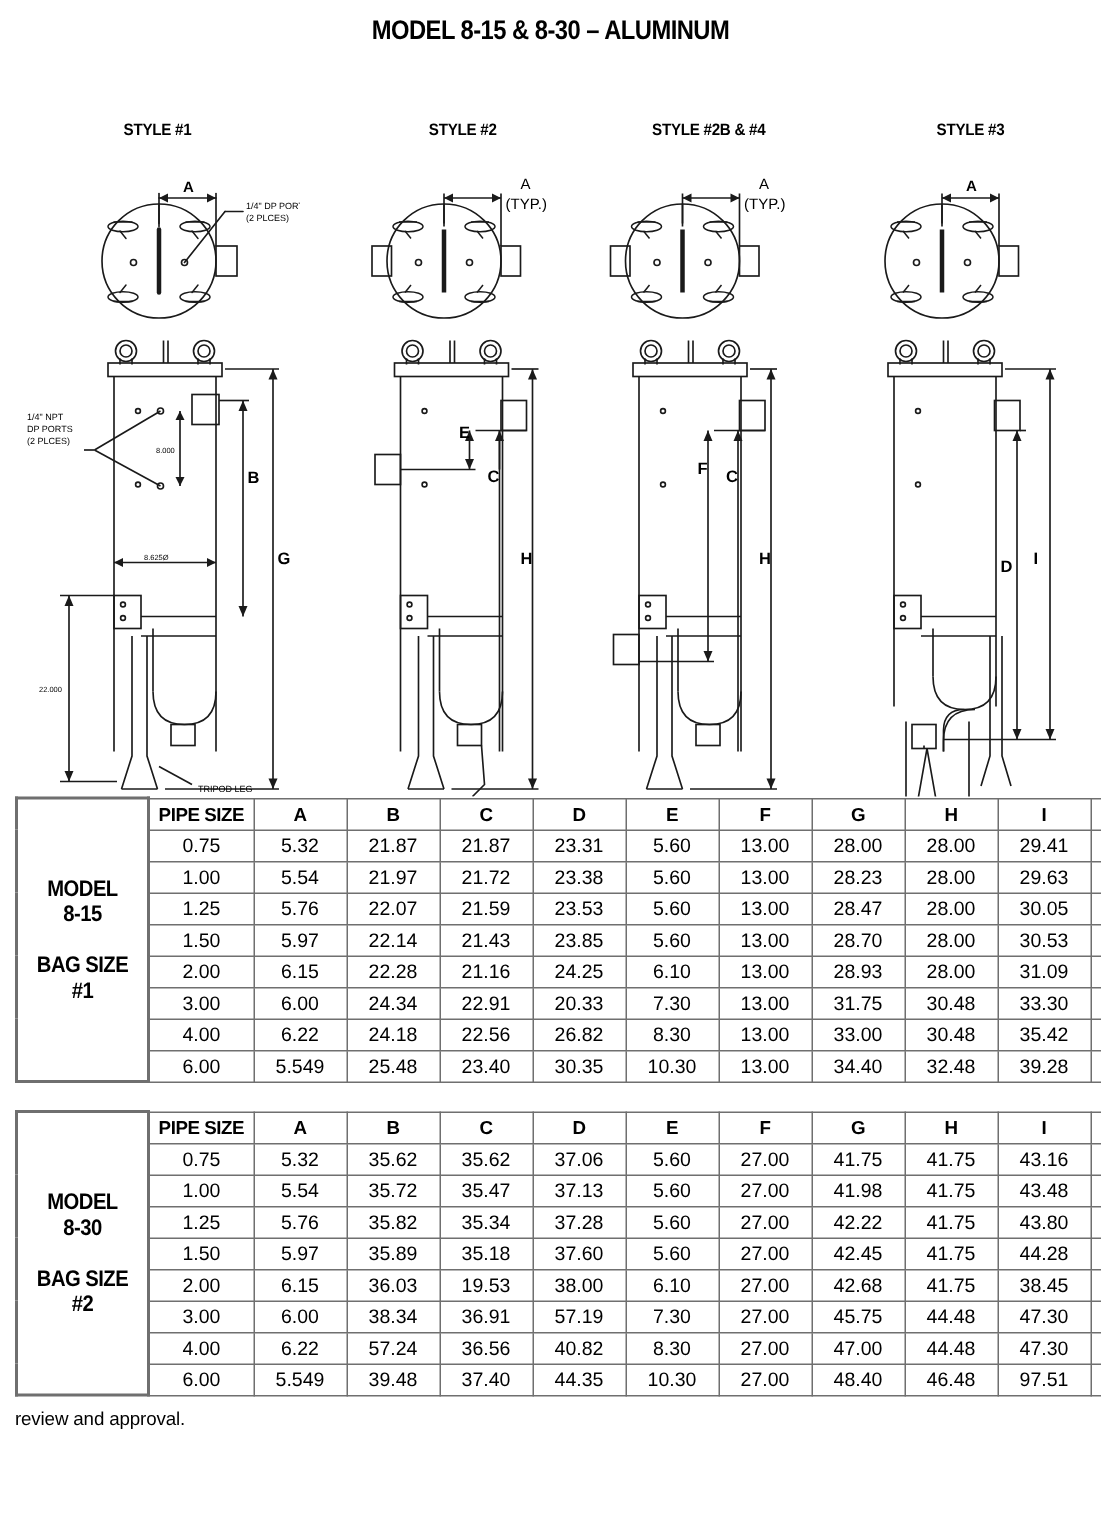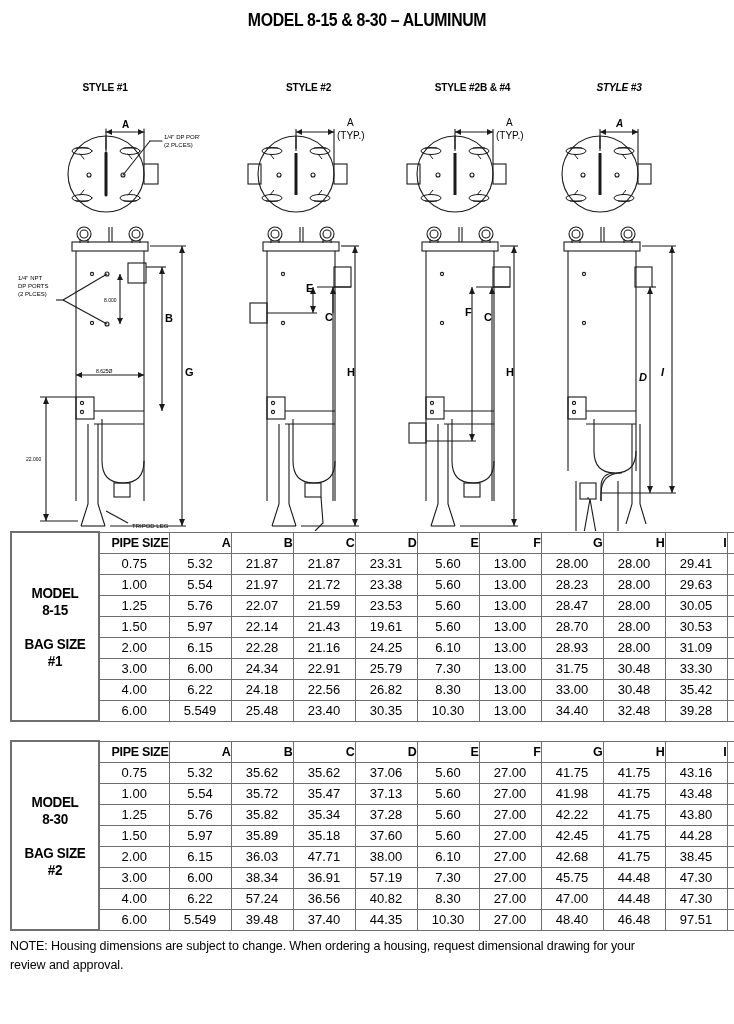--- a/index.html
+++ b/index.html
@@ -60,21 +60,20 @@
     font-size: 13px;
     height: 21px;
     padding: 0;
     font-family: "Liberation Sans", sans-serif;
     transform: scaleX(1);
   }
   table.dim th {
     font-weight: bold;
     font-size: 12.5px;
     letter-spacing: -0.3px;
-    text-align: right;
   }
   table.dim .corner {
     border: 2px solid #6f6f6f;
     border-right: 1px solid #6f6f6f;
   }
   table.dim .rowlabel {
     font-weight: bold;
     font-size: 15px;
     line-height: 17px;
     letter-spacing: -0.4px;
@@ -406,21 +405,21 @@
         <path d="M134 495 l-3 -7 h6 z" fill="#1a1a1a" stroke="none"></path>
         <line x1="120" y1="215" x2="138" y2="215"></line>
         <line x1="80" y1="495" x2="138" y2="495"></line>
       </g>
       <text x="85" y="285" font-family="Liberation Sans, sans-serif" font-size="11" font-weight="bold" fill="#000">F</text>
       <text x="104" y="290" font-family="Liberation Sans, sans-serif" font-size="11" font-weight="bold" fill="#000">C</text>
       <text x="126" y="345" font-family="Liberation Sans, sans-serif" font-size="11" font-weight="bold" fill="#000">H</text>
     </svg>
   </div>
 
-  <div class="style-col" style="left:532px; width:174px;font-style:italic;">
+  <div class="style-col" style="left:560px; width:174px;">
     <div class="style-title">STYLE #3</div>
     <svg class="svgwrap" width="174" height="500" viewBox="0 0 174 500">
       <g stroke="#1a1a1a" fill="none" stroke-width="1.1">
         <circle cx="68" cy="143" r="38"></circle>
         <line x1="68" y1="122" x2="68" y2="164" stroke-width="3"></line>
         <line x1="68" y1="105" x2="68" y2="120"></line>
         <g stroke-width="1">
           <ellipse cx="44" cy="120" rx="10" ry="3.5"></ellipse>
             <line x1="38" y1="117" x2="50" y2="117"></line>
             <line x1="42" y1="123" x2="46" y2="128"></line>
@@ -566,21 +565,21 @@
           <td class="col-d">28.47</td>
           <td class="col-d">28.00</td>
           <td class="col-d">30.05</td>
           <td class="col-d">5.76</td>
         </tr>
         <tr>
           <td class="col-pipe">1.50</td>
           <td class="col-d">5.97</td>
           <td class="col-d">22.14</td>
           <td class="col-d">21.43</td>
-          <td class="col-d">19.61</td>
+          <td class="col-d">23.85</td>
           <td class="col-d">5.60</td>
           <td class="col-d">13.00</td>
           <td class="col-d">28.70</td>
           <td class="col-d">28.00</td>
           <td class="col-d">30.53</td>
           <td class="col-d">5.97</td>
         </tr>
         <tr>
           <td class="col-pipe">2.00</td>
           <td class="col-d">6.15</td>
@@ -592,21 +591,21 @@
           <td class="col-d">28.93</td>
           <td class="col-d">28.00</td>
           <td class="col-d">31.09</td>
           <td class="col-d">5.57</td>
         </tr>
         <tr>
           <td class="col-pipe">3.00</td>
           <td class="col-d">6.00</td>
           <td class="col-d">24.34</td>
           <td class="col-d">22.91</td>
-          <td class="col-d">25.79</td>
+          <td class="col-d">20.33</td>
           <td class="col-d">7.30</td>
           <td class="col-d">13.00</td>
           <td class="col-d">31.75</td>
           <td class="col-d">30.48</td>
           <td class="col-d">33.30</td>
           <td class="col-d">7.62</td>
         </tr>
         <tr>
           <td class="col-pipe">4.00</td>
           <td class="col-d">6.22</td>
@@ -711,21 +710,21 @@
           <td class="col-d">27.00</td>
           <td class="col-d">42.45</td>
           <td class="col-d">41.75</td>
           <td class="col-d">44.28</td>
           <td class="col-d">5.97</td>
         </tr>
         <tr>
           <td class="col-pipe">2.00</td>
           <td class="col-d">6.15</td>
           <td class="col-d">36.03</td>
-          <td class="col-d">47.71</td>
+          <td class="col-d">19.53</td>
           <td class="col-d">38.00</td>
           <td class="col-d">6.10</td>
           <td class="col-d">27.00</td>
           <td class="col-d">42.68</td>
           <td class="col-d">41.75</td>
           <td class="col-d">38.45</td>
           <td class="col-d">5.58</td>
         </tr>
         <tr>
           <td class="col-pipe">3.00</td>
@@ -764,15 +763,14 @@
           <td class="col-d">48.40</td>
           <td class="col-d">46.48</td>
           <td class="col-d">97.51</td>
           <td class="col-d">13.25</td>
         </tr>
       </tbody>
   </table>
 </div>
 
 <div class="note">
-  <div>NOTE:  Housing dimensions are subject to change.  When ordering a housing, request dimensional drawing for your</div>
   <div>review and approval.</div>
 </div>
 
 </body></html>

